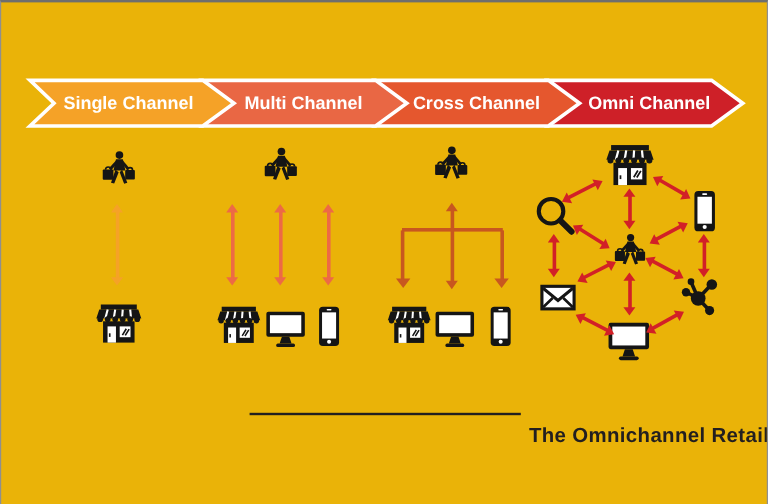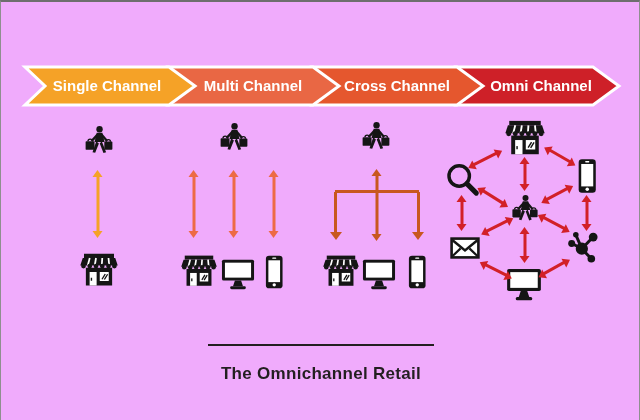--- a/index.html
+++ b/index.html
@@ -1,17 +1,17 @@
 <!DOCTYPE html>
 <html><head>
 <meta charset="utf-8">
 <style>
   html,body{margin:0;padding:0;background:#fff;}
   #stage{
-    position:relative;width:638px;height:418px;background:#f0abfc;
+    position:relative;width:638px;height:418px;background:#eab308;
     border:1px solid #8f8f8f;border-top:2px solid #6e6e6e;
     font-family:"Liberation Sans",sans-serif;overflow:hidden;
   }
   
   #banners{position:absolute;left:0;top:62px;width:640px;height:44px;}
   #banners path{stroke:#fff;stroke-width:3;}
   #banners text{fill:#fff;font-weight:bold;font-size:15px;font-family:"Liberation Sans",sans-serif;}
   
   .icon{position:absolute;transform:translate(-50%,-50%);}
   .blk{fill:#151515;}
@@ -23,22 +23,22 @@
   .dar::after{right:-6px;border-left:7px solid currentColor;}
   
   .sar{position:absolute;width:3px;background:currentColor;}
   .sar::after{content:"";position:absolute;bottom:-6px;left:50%;margin-left:-6px;
     border-left:6px solid transparent;border-right:6px solid transparent;
     border-top:8px solid currentColor;}
   .cline{position:absolute;background:currentColor;}
   .c1{color:#F5A227}.c2{color:#ED6A45}.c3{color:#C8571F}.c4{color:#D22027}
   
   #title-line{position:absolute;left:207px;top:342px;width:226px;height:2px;background:#231f20;}
-  #diagram-title{position:absolute;left:0;top:351px;width:640px;text-align:center;
-    font-size:17px;font-weight:bold;color:#231f20;letter-spacing:.3px;margin-top:11px;}
+  #diagram-title{position:absolute;left:0;top:351px;width:640px;text-align:right;
+    font-size:17px;font-weight:bold;color:#231f20;letter-spacing:.3px;}
 </style>
 </head>
 <body>
 
 <svg width="0" height="0" style="position:absolute" aria-hidden="true">
   <defs>
     <symbol id="i-person" viewBox="0 0 32 32">
       <circle class="blk" cx="16.5" cy="4" r="3"></circle>
       <path class="blk" d="M13.8,7.3 L19.2,7.3 L21.2,16 L11.8,16 Z"></path>
       <path class="blk" d="M13.8,8.3 L8.2,14.4 L10,15.8 L15,10.4 Z"></path>

